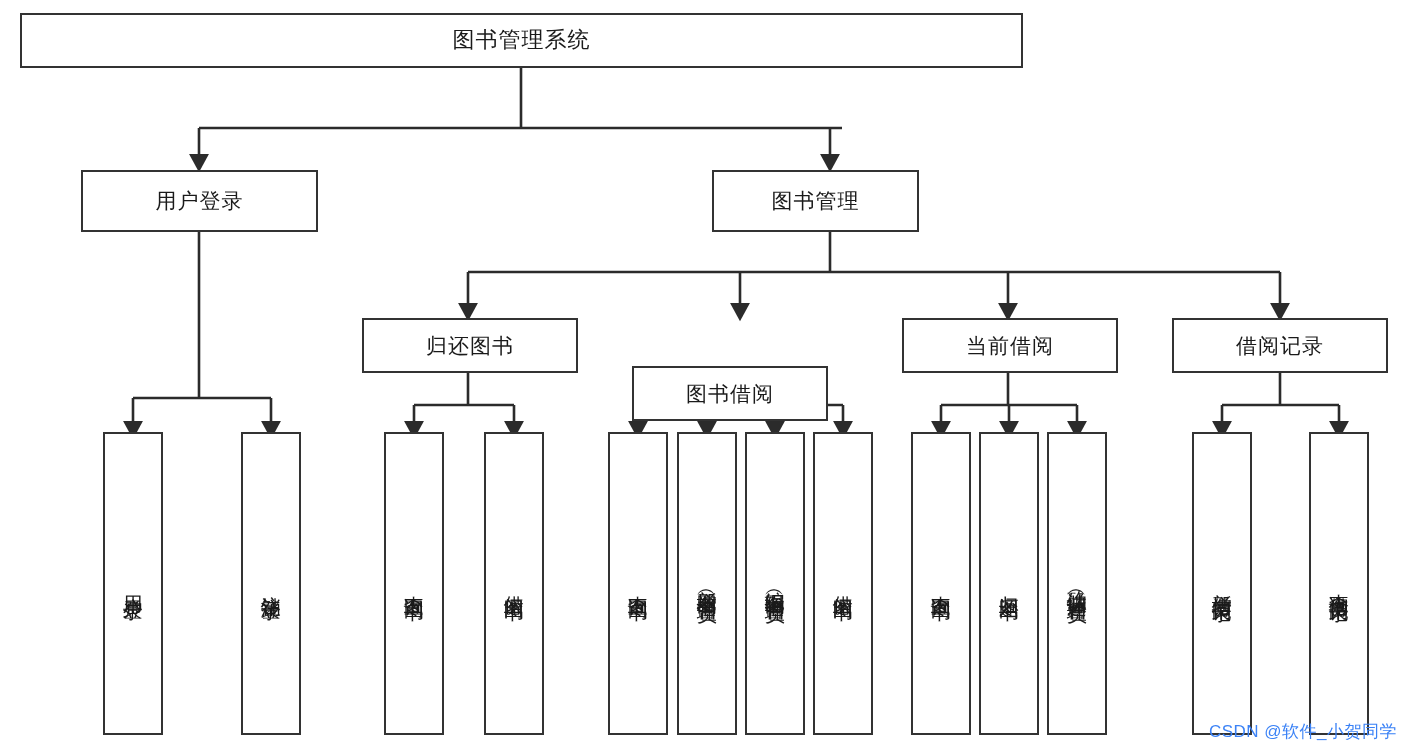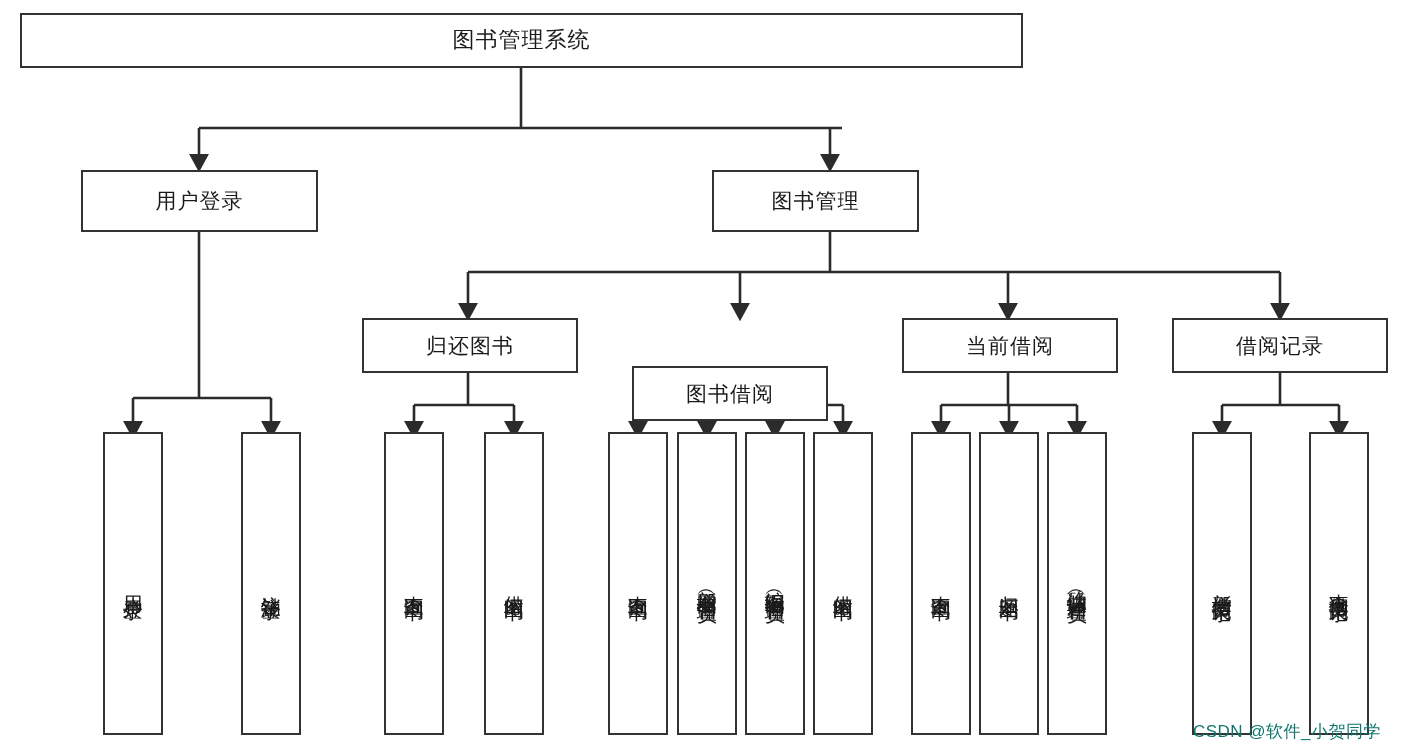--- a/index.html
+++ b/index.html
@@ -57,24 +57,24 @@
     writing-mode: vertical-rl;
     text-orientation: upright;
     font-size: 20px;
     line-height: 1.32;
     letter-spacing: 2px;
     white-space: nowrap;
     text-align: center;
   }
   #watermark {
     position: absolute;
-    right: 24px;
+    right: 8px;
     bottom: 4px;
     font-size: 17px;
-    color: #0f766e;
+    color: #3b82f6;
     letter-spacing: 0.5px;
     white-space: nowrap;
     user-select: none;
   }
 </style>
 </head>
 <body>
 
 <div id="canvas">
 

